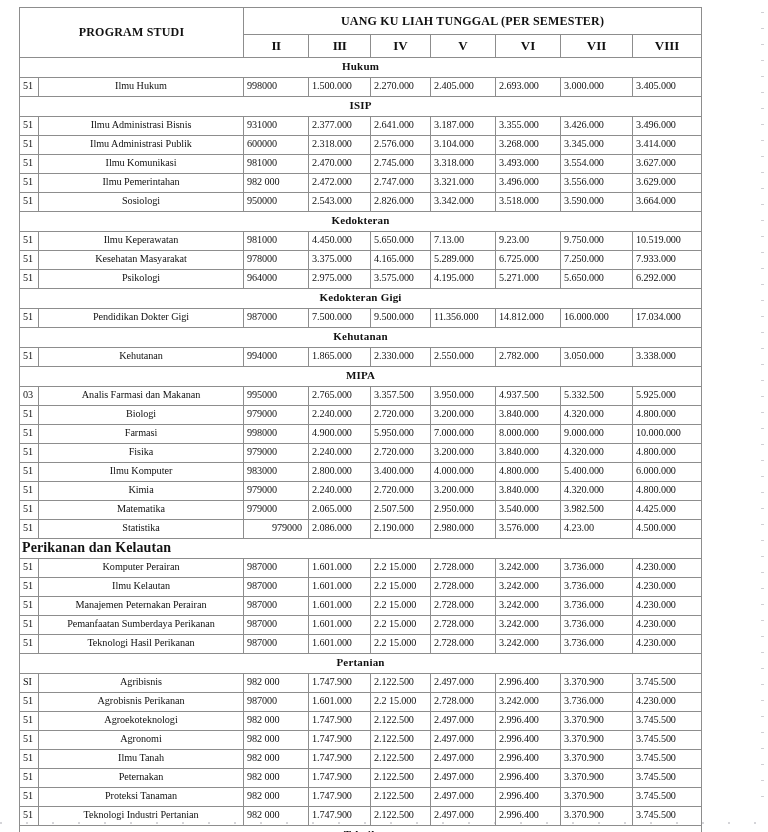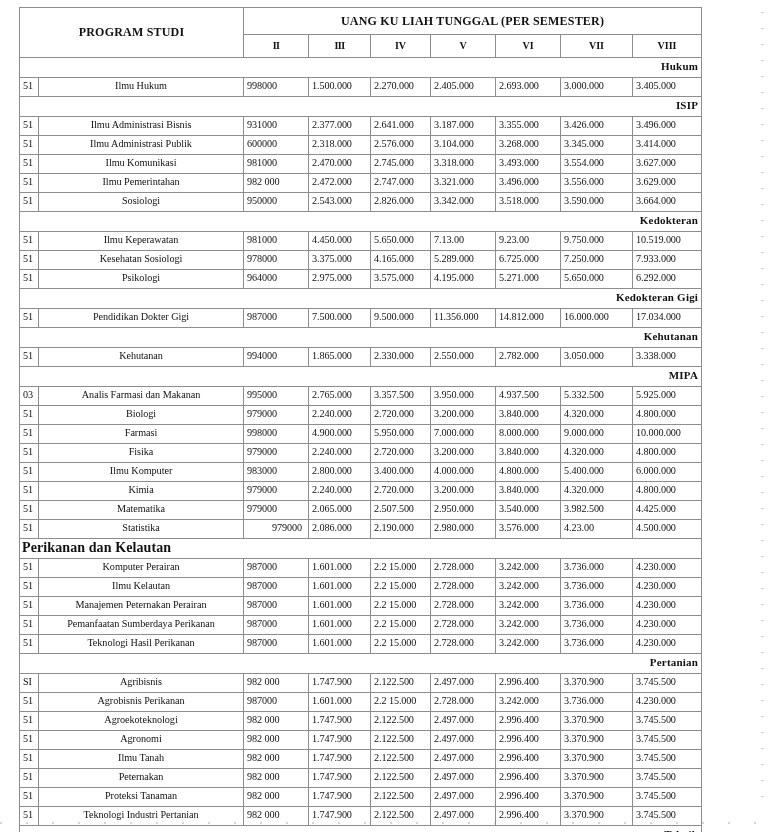--- a/index.html
+++ b/index.html
@@ -57,37 +57,37 @@
     text-align: center;
     font-weight: bold;
     font-size: 12px;
     letter-spacing: 0.2px;
     height: 22px;
     padding: 2px 2px;
   }
   tr.hdr-sem th {
     text-align: center;
     font-weight: bold;
-    font-size: 10px;
+    font-size: 13px;
     height: 20px;
     padding: 1px 2px;
   }
   th.sem-v {
     vertical-align: bottom;
     padding-bottom: 0px;
     font-size: 12.4px;
   }
   th.sem-ii, th.sem-iii {
     letter-spacing: -0.6px;
     font-size: 11.8px;
   }
 
   
   tr.section td {
-    text-align: right;
+    text-align: center;
     font-weight: bold;
     font-size: 11px;
     height: 16px;
     padding: 1px 3px 2px 3px;
     letter-spacing: 0.2px;
   }
   tr.section-left td {
     text-align: left;
     font-weight: bold;
     font-size: 14px;
@@ -266,21 +266,21 @@
           <td class="num">981000</td>
           <td class="num">4.450.000</td>
           <td class="num">5.650.000</td>
           <td class="num">7.13.00</td>
           <td class="num">9.23.00</td>
           <td class="num">9.750.000</td>
           <td class="num">10.519.000</td>
         </tr>
         <tr class="data">
           <td class="code">51</td>
-          <td class="name">Kesehatan Sosiologi</td>
+          <td class="name">Kesehatan Masyarakat</td>
           <td class="num">978000</td>
           <td class="num">3.375.000</td>
           <td class="num">4.165.000</td>
           <td class="num">5.289.000</td>
           <td class="num">6.725.000</td>
           <td class="num">7.250.000</td>
           <td class="num">7.933.000</td>
         </tr>
         <tr class="data">
           <td class="code">51</td>

